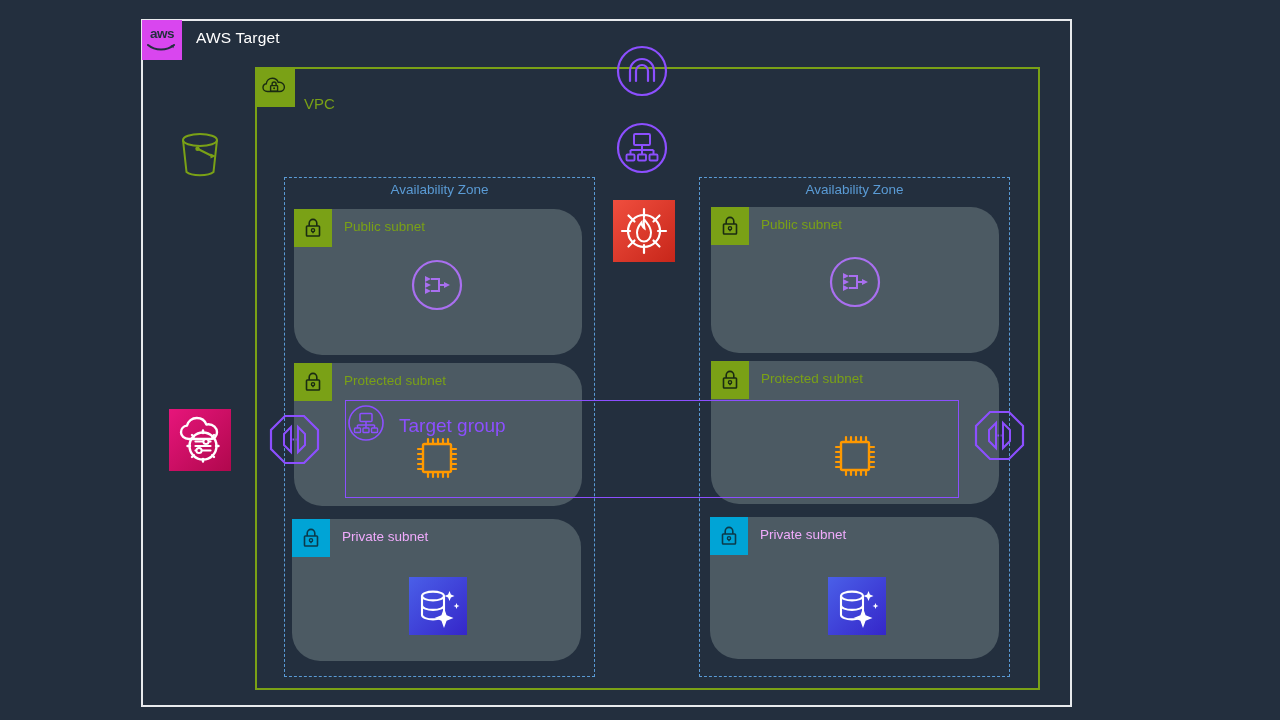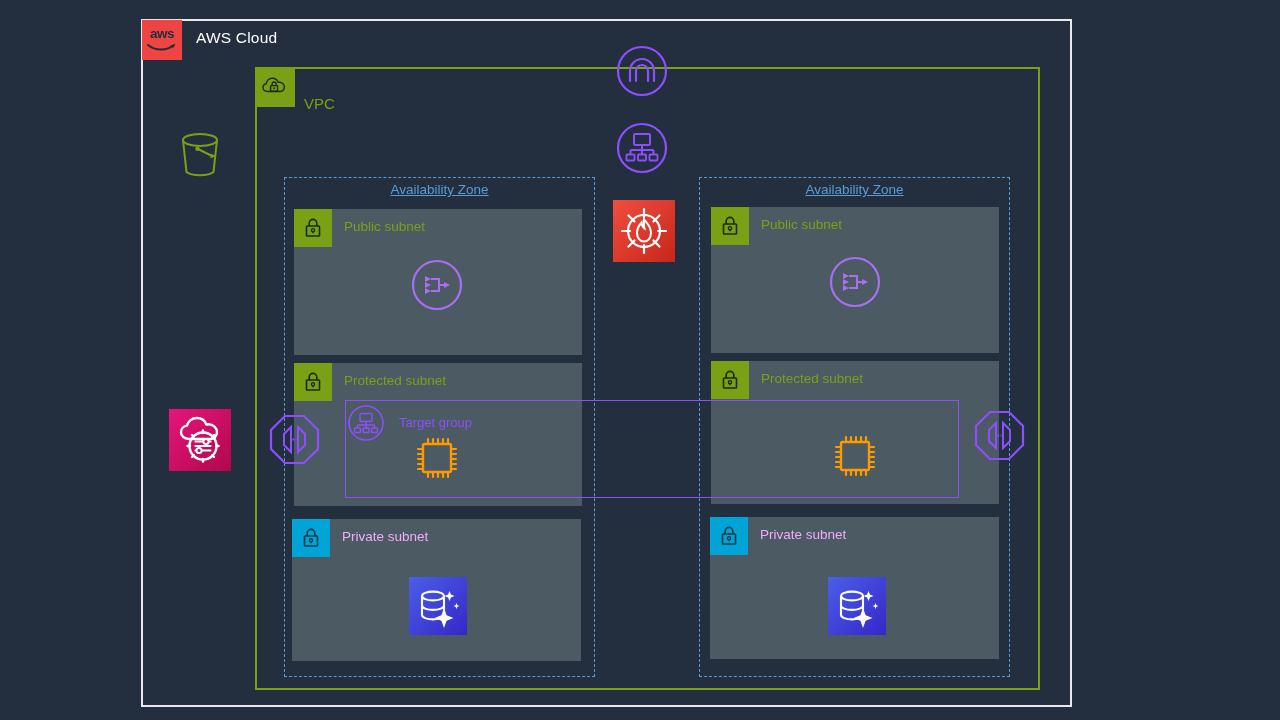--- a/index.html
+++ b/index.html
@@ -26,21 +26,21 @@
   
   #aws-cloud-box {
     left: 141px; top: 19px;
     width: 931px; height: 688px;
     border: 2px solid #e8eaed;
     box-sizing: border-box;
   }
   #aws-logo-badge {
     left: 142px; top: 20px;
     width: 40px; height: 40px;
-    background: #ef4444;
+    background: #d946ef;
     display: flex;
     align-items: center;
     justify-content: center;
   }
   .aws-wordmark {
     position: relative;
     width: 34px; height: 26px;
   }
   .aws-wordmark .txt {
     position: absolute;
@@ -87,29 +87,29 @@
     box-sizing: border-box;
     background: transparent;
   }
   #az-left  { left: 284px; top: 177px; width: 311px; height: 500px; }
   #az-right { left: 699px; top: 177px; width: 311px; height: 500px; }
   .az-label {
     font-size: 13.5px;
     color: #5a9bd5;
     text-align: center;
     width: 311px;
-    text-decoration: underline;
   }
   #az-label-left  { left: 284px; top: 182px; }
   #az-label-right { left: 699px; top: 182px; }
 
   
   .subnet {
     background: #4c5a63;
     box-sizing: border-box;
+    border-radius: 28px;
   }
   .subnet-badge {
     position: absolute;
     left: 0; top: 0;
     width: 38px; height: 38px;
     display: flex; align-items: center; justify-content: center;
   }
   .badge-green { background: #7aa116; }
   .badge-cyan  { background: #00a4d6; }
   .subnet-label {
@@ -134,21 +134,21 @@
   #target-group-box {
     left: 345px; top: 400px;
     width: 614px; height: 98px;
     border: 1px solid #8c4fff;
     box-sizing: border-box;
     pointer-events: none;
   }
   #target-group-badge { left: 347px; top: 404px; }
   #target-group-label {
     left: 399px; top: 415px;
-    font-size: 13px;
+    font-size: 19px;
     color: #8c4fff;
   }
 
   
   .icon-wrap { position: absolute; }
 
   #s3-bucket-icon        { left: 176px; top: 131px; width: 48px; height: 50px; }
   #cloudfront-icon       { left: 169px; top: 409px; width: 62px; height: 62px; }
   #internet-gateway-icon { left: 616px; top: 45px;  width: 52px; height: 52px; }
   #route-table-icon      { left: 616px; top: 122px; width: 52px; height: 52px; }
@@ -176,21 +176,21 @@
   <div class="abs" id="aws-logo-badge">
     <div class="aws-wordmark">
       <span class="txt">aws</span>
       <svg width="30" height="12" viewBox="0 0 30 12">
         <path d="M1 5 C 8 11, 20 11, 27 5" stroke="#232f3e" stroke-width="2" fill="none" stroke-linecap="round"></path>
         <path d="M27 5 L 23.5 5.4 L 26.4 8.2 Z" fill="#232f3e"></path>
       </svg>
     </div>
   </div>
 
-  <div class="abs" id="aws-cloud-label">AWS Cloud</div>
+  <div class="abs" id="aws-cloud-label">AWS Target</div>
 
   <div class="abs" id="vpc-box"></div>
 
   <div class="abs" id="vpc-badge">
     <svg width="28" height="28" viewBox="0 0 28 28">
       <path d="M6.5 18.5 C3.6 18.5 2 16.7 2 14.6 C2 12.7 3.4 11.1 5.3 10.8 C5.6 7.7 8.2 5.3 11.4 5.3 C14.1 5.3 16.4 7 17.2 9.4 C17.6 9.3 18 9.25 18.4 9.25 C21.2 9.25 23.4 11.4 23.4 14 C23.4 16.5 21.3 18.5 18.6 18.5 Z" fill="none" stroke="#1a2b12" stroke-width="1.4"></path>
       <rect x="9.6" y="12.6" width="7" height="5.6" rx="0.7" fill="none" stroke="#1a2b12" stroke-width="1.4"></rect>
       <path d="M11.1 12.6 v-1.6 a2 2 0 0 1 4 0 v1.6" fill="none" stroke="#1a2b12" stroke-width="1.4"></path>
       <circle cx="13.1" cy="15.2" r="1" fill="#1a2b12"></circle>
     </svg>

